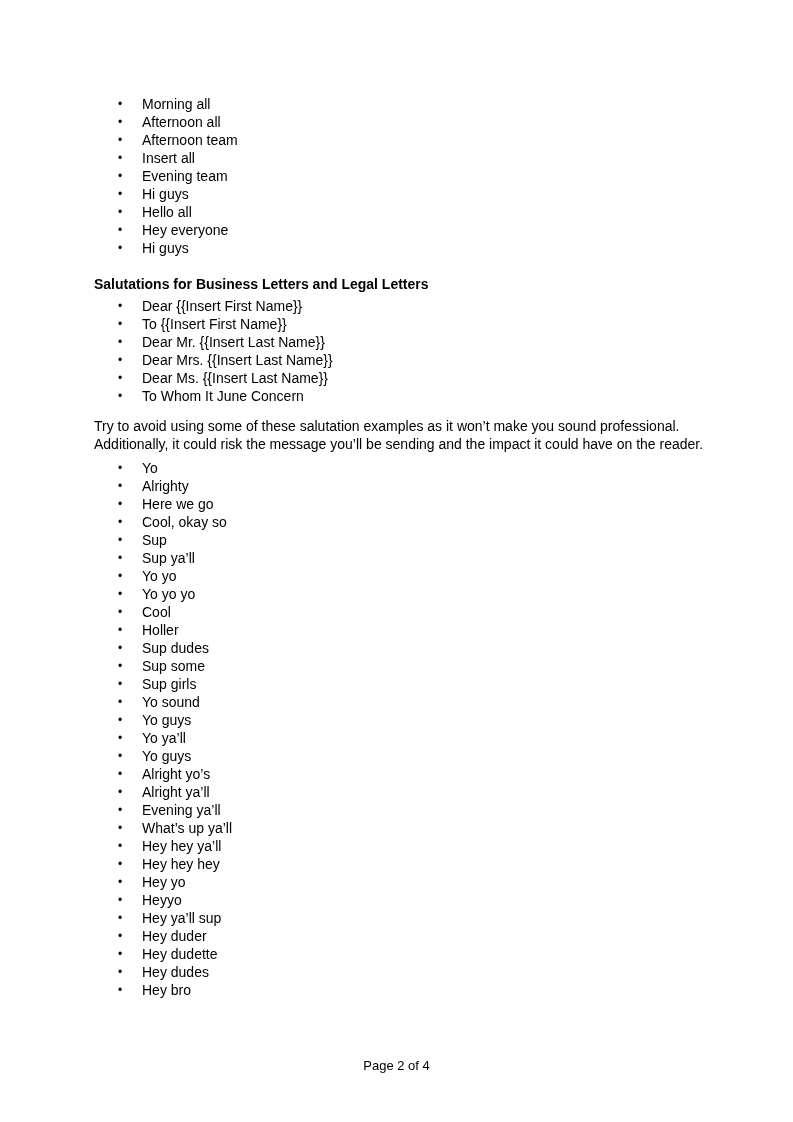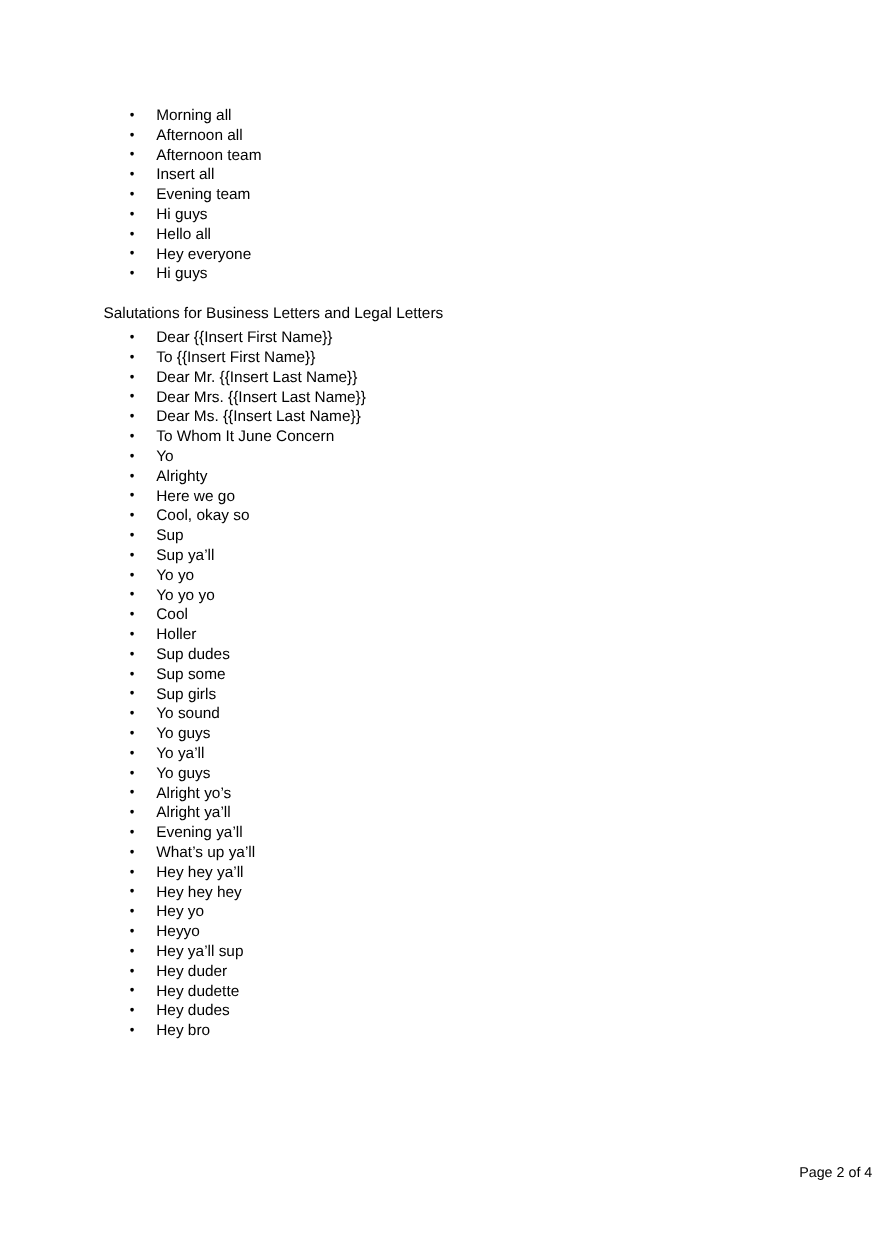--- a/index.html
+++ b/index.html
@@ -18,21 +18,21 @@
     color: #000000;
     overflow: hidden;
   }
   .content {
     position: absolute;
     top: 95px;
     left: 94px;
     width: 610px;
   }
   .heading {
-    font-weight: normal;
+    font-weight: bold;
     margin: 18px 0 4px 0;
   }
   .paragraph {
     margin: 12px 0 6px 0;
   }
   .bullet-list {
     list-style: none;
     margin: 0;
     padding: 0;
   }
@@ -44,21 +44,21 @@
     position: absolute;
     left: 24px;
     top: 0;
     font-size: 12px;
   }
   .footer {
     position: absolute;
     top: 1058px;
     left: 0;
     width: 100%;
-    text-align: right;
+    text-align: center;
     font-size: 13px;
     line-height: 16px;
   }
 </style>
 </head>
 <body>
 
 <div class="page">
   <div class="content" id="doc-content">
       <ul class="bullet-list">
@@ -74,20 +74,21 @@
       </ul>
       <div class="heading">Salutations for Business Letters and Legal Letters</div>
       <ul class="bullet-list">
         <li class="bullet-item"><span class="bullet-glyph">•</span><span>Dear {{Insert First Name}}</span></li>
         <li class="bullet-item"><span class="bullet-glyph">•</span><span>To {{Insert First Name}}</span></li>
         <li class="bullet-item"><span class="bullet-glyph">•</span><span>Dear Mr. {{Insert Last Name}}</span></li>
         <li class="bullet-item"><span class="bullet-glyph">•</span><span>Dear Mrs. {{Insert Last Name}}</span></li>
         <li class="bullet-item"><span class="bullet-glyph">•</span><span>Dear Ms. {{Insert Last Name}}</span></li>
         <li class="bullet-item"><span class="bullet-glyph">•</span><span>To Whom It June Concern</span></li>
       </ul>
+      <div class="paragraph">Try to avoid using some of these salutation examples as it won’t make you sound professional. Additionally, it could risk the message you’ll be sending and the impact it could have on the reader.</div>
       <ul class="bullet-list">
         <li class="bullet-item"><span class="bullet-glyph">•</span><span>Yo</span></li>
         <li class="bullet-item"><span class="bullet-glyph">•</span><span>Alrighty</span></li>
         <li class="bullet-item"><span class="bullet-glyph">•</span><span>Here we go</span></li>
         <li class="bullet-item"><span class="bullet-glyph">•</span><span>Cool, okay so</span></li>
         <li class="bullet-item"><span class="bullet-glyph">•</span><span>Sup</span></li>
         <li class="bullet-item"><span class="bullet-glyph">•</span><span>Sup ya’ll</span></li>
         <li class="bullet-item"><span class="bullet-glyph">•</span><span>Yo yo</span></li>
         <li class="bullet-item"><span class="bullet-glyph">•</span><span>Yo yo yo</span></li>
         <li class="bullet-item"><span class="bullet-glyph">•</span><span>Cool</span></li>

